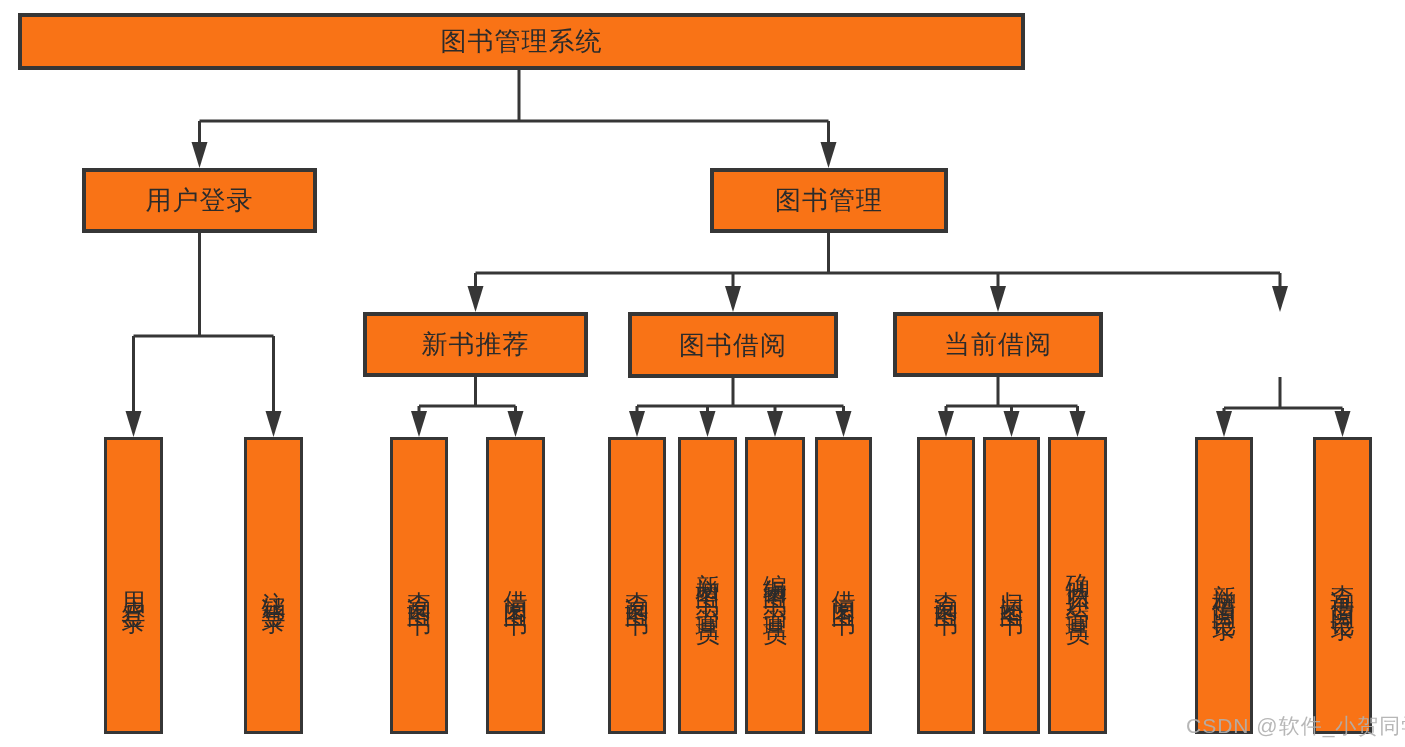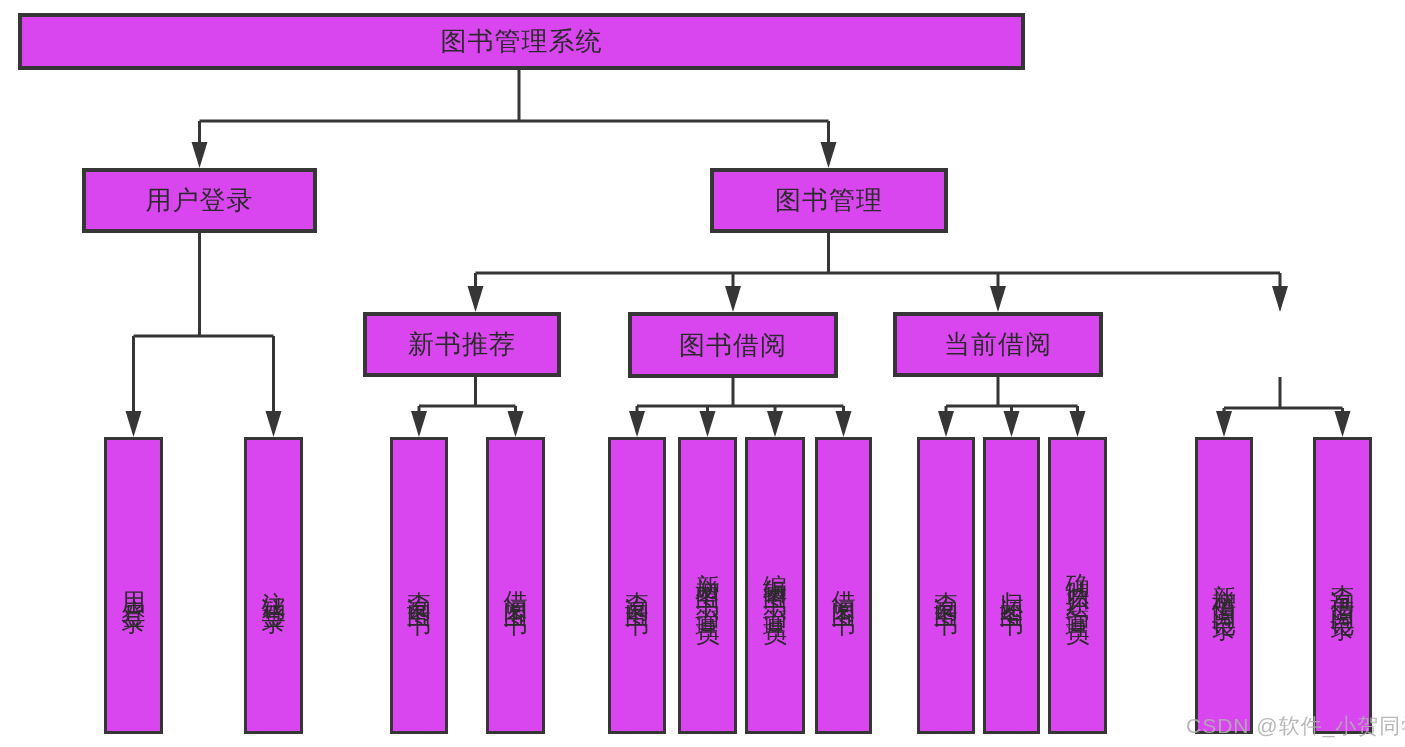--- a/index.html
+++ b/index.html
@@ -8,21 +8,21 @@
     width:1405px;height:747px;
     background:#ffffff;
     font-family:"Liberation Sans","DejaVu Sans",sans-serif;
     color:#2b2b2b;
     overflow:hidden;
   }
   #connectors{position:absolute;left:0;top:0;width:1405px;height:747px;}
   .node{
     position:absolute;
     box-sizing:border-box;
-    background:#d946ef;
+    background:#f97316;
     border:3px solid #363636;
     display:flex;
     align-items:center;
     justify-content:center;
     text-align:center;
   }
   .hnode{border-width:4px;font-size:26px;letter-spacing:1px;}
   .vnode{border-width:3px;font-size:24px;}
   .vnode .vtext{
     writing-mode:vertical-rl;
@@ -91,21 +91,21 @@
     <span>图书管理系统</span>
   </div>
 
   <div class="node hnode" style="left:82px;top:168px;width:235px;height:65px;">
     <span>用户登录</span>
   </div>
   <div class="node hnode" style="left:710px;top:168px;width:238px;height:65px;">
     <span>图书管理</span>
   </div>
 
-  <div class="node hnode" style="left:363px;top:312px;width:198px;height:65px;">
+  <div class="node hnode" style="left:363px;top:312px;width:225px;height:65px;">
     <span>新书推荐</span>
   </div>
   <div class="node hnode" style="left:628px;top:312px;width:210px;height:66px;">
     <span>图书借阅</span>
   </div>
   <div class="node hnode" style="left:893px;top:312px;width:210px;height:65px;">
     <span>当前借阅</span>
   </div>
 
   <div class="node vnode" style="left:104px;top:437px;width:59px;height:297px;">

